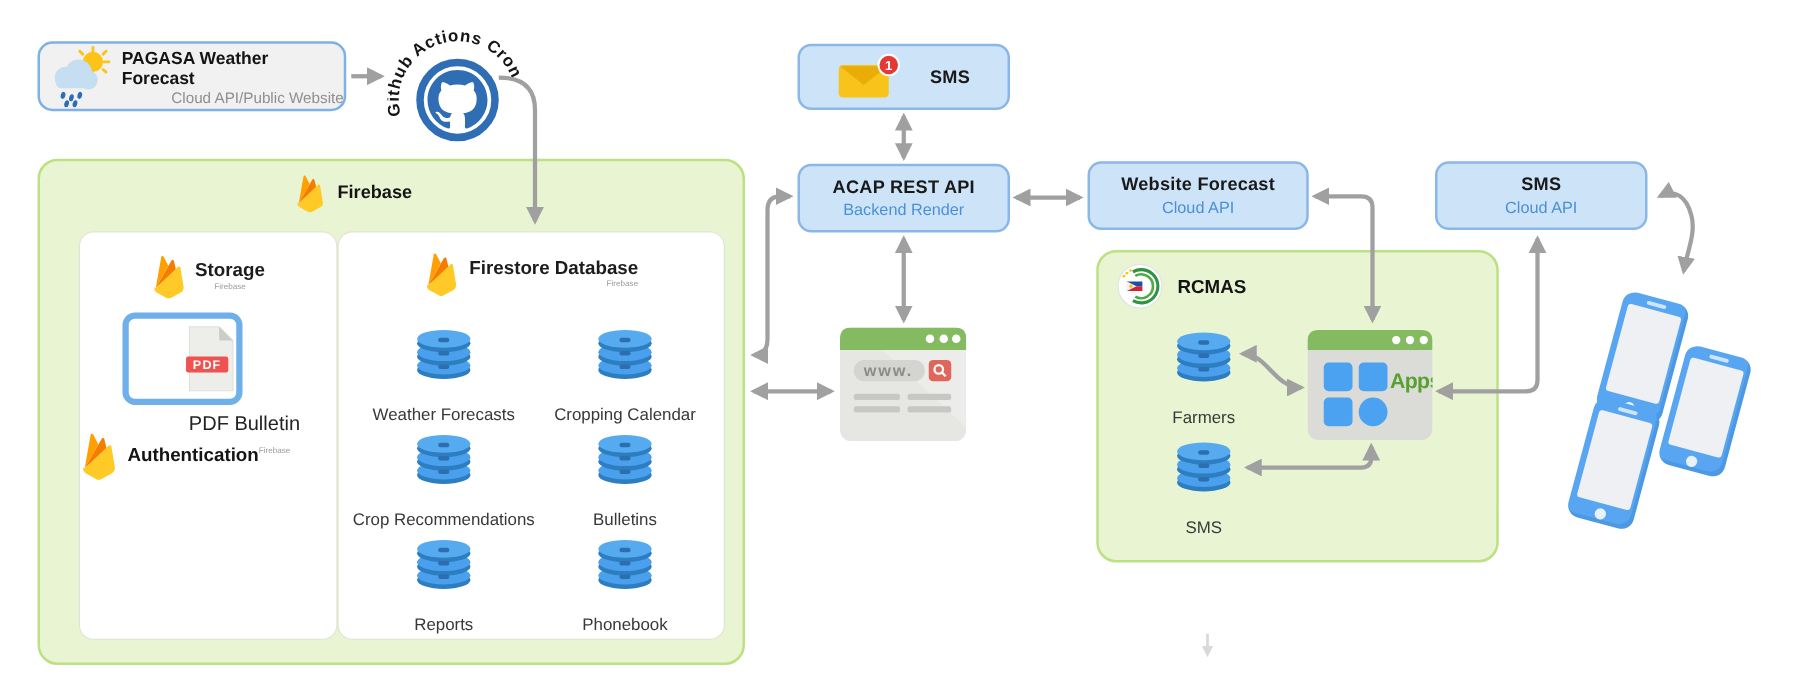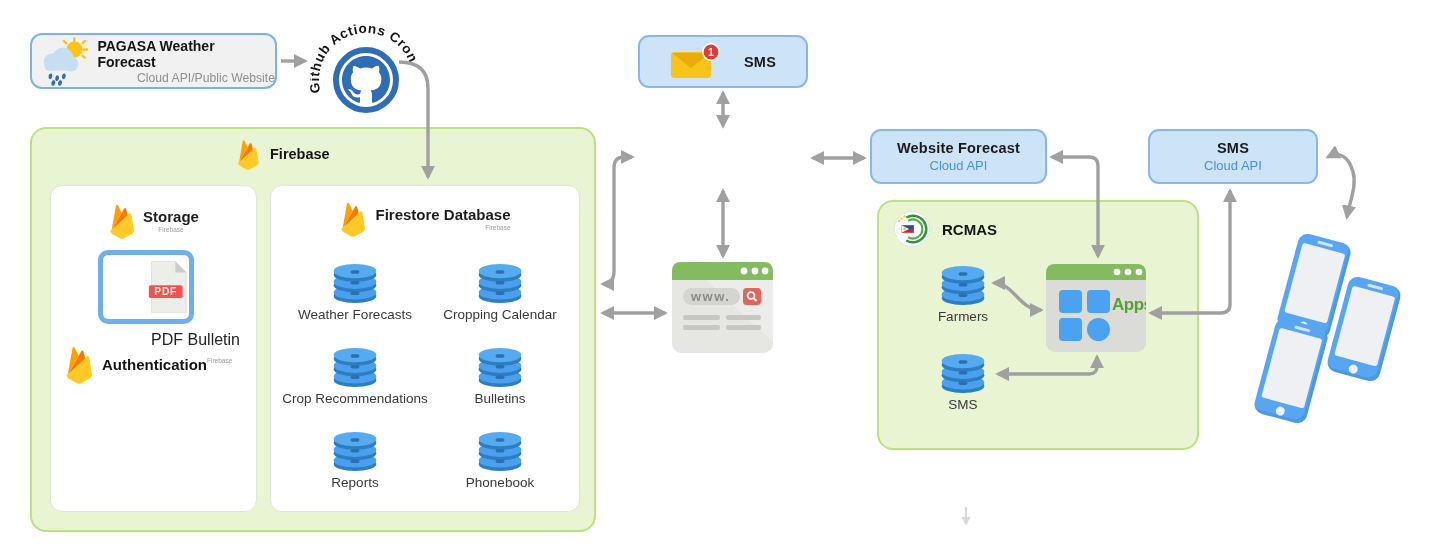--- a/index.html
+++ b/index.html
@@ -20,21 +20,21 @@
   .pagasa .col{display:flex;flex-direction:column;align-items:flex-end;margin-left:2px;}
   .pagasa .t{font-weight:bold;font-size:14px;color:#141414;}
   .pagasa .s{font-size:12.2px;color:#8f8f8f;margin-top:1px;}
   .hdr{position:absolute;display:flex;align-items:center;}
   .hdr .title{font-weight:bold;color:#141414;white-space:nowrap;}
   .brand-sub{font-size:6.5px;color:#9a9a9a;text-align:center;margin-top:1px;}
   .flame-sm{width:24px;height:32px;}
   .flame-md{width:28px;height:37px;}
   .db-item{position:absolute;width:160px;display:flex;flex-direction:column;align-items:center;}
   .db-svg{width:54px;height:48px;}
-  .db-label{font-size:13.5px;color:#383838;margin-top:3px;white-space:nowrap;}
+  .db-label{font-size:13.5px;color:#383838;margin-top:20px;white-space:nowrap;}
   .node-label{position:absolute;font-size:16px;color:#222;text-align:right;}
   .pdf-frame{position:absolute;left:98px;top:250px;width:96px;height:74px;background:#fff;
              border:5px solid #6fb0ea;border-radius:10px;display:flex;align-items:center;justify-content:flex-end;box-sizing:border-box;}
   
   .phone{position:absolute;width:54px;height:98px;background:#58a6f1;border-radius:10px;
          box-shadow:inset -3px -3px 0 rgba(30,90,160,.18);transform:rotate(15deg);}
   .phone .scr{position:absolute;left:5px;right:5px;top:10px;bottom:16px;background:#eef0f3;border-radius:2.5px;}
   .phone .spk{position:absolute;top:4px;left:50%;transform:translateX(-50%);width:16px;height:3px;border-radius:2px;background:#cfe4fa;}
   .phone .hm{position:absolute;bottom:3.5px;left:50%;transform:translateX(-50%);width:9px;height:9px;border-radius:50%;background:#e9f1fb;}
 </style>
@@ -104,21 +104,21 @@
   </svg>
 
   <div class="green-box" style="left:30px;top:127px;width:566px;height:405px"></div>
   <div class="hdr" style="left:236px;top:138px;gap:10px">
     <svg class="flame-sm">
         <use href="#fb-flame"></use>
       </svg>
     <div class="title" style="font-size:14.5px;font-weight:bold">Firebase</div>
   </div>
 
-  <div class="white-box" style="left:50px;top:185px;width:207px;height:327px">
+  <div class="white-box" style="left:63px;top:185px;width:207px;height:327px">
     <div style="display:flex;justify-content:center;align-items:center;margin-top:16px;gap:7px">
       <svg class="flame-md">
           <use href="#fb-flame"></use>
         </svg>
       <div style="display:flex;flex-direction:column;align-items:center">
         <div class="title" style="font-weight:bold;font-size:15px">Storage</div>
         <div class="brand-sub">Firebase</div>
       </div>
     </div>
   </div>
@@ -194,20 +194,24 @@
   <div class="box-blue" style="left:638px;top:35px;width:170px;height:53px;flex-direction:row;gap:24px">
     <svg width="50" height="38" viewBox="0 0 50 38">
       <rect x="1" y="9" width="40" height="26" rx="3.5" fill="#f8c31a"></rect>
       <polygon points="2,10 40,10 21,25" fill="#eaad08"></polygon>
       <circle cx="41" cy="9" r="8.2" fill="#e53935" stroke="#ffffff" stroke-width="1.6"></circle>
       <text x="41" y="12.8" text-anchor="middle" font-size="10.5" font-weight="bold" fill="#ffffff">1</text>
     </svg>
     <div class="t">SMS</div>
   </div>
 
+  <div class="box-blue" style="left:638px;top:131px;width:170px;height:55px">
+    <div class="t">ACAP REST API</div>
+    <div class="s">Backend Render</div>
+  </div>
 
   <div class="box-blue" style="left:870px;top:129px;width:177px;height:55px">
     <div class="t">Website Forecast</div>
     <div class="s">Cloud API</div>
   </div>
 
   <div class="box-blue" style="left:1148px;top:129px;width:170px;height:55px">
     <div class="t">SMS</div>
     <div class="s">Cloud API</div>
   </div>

